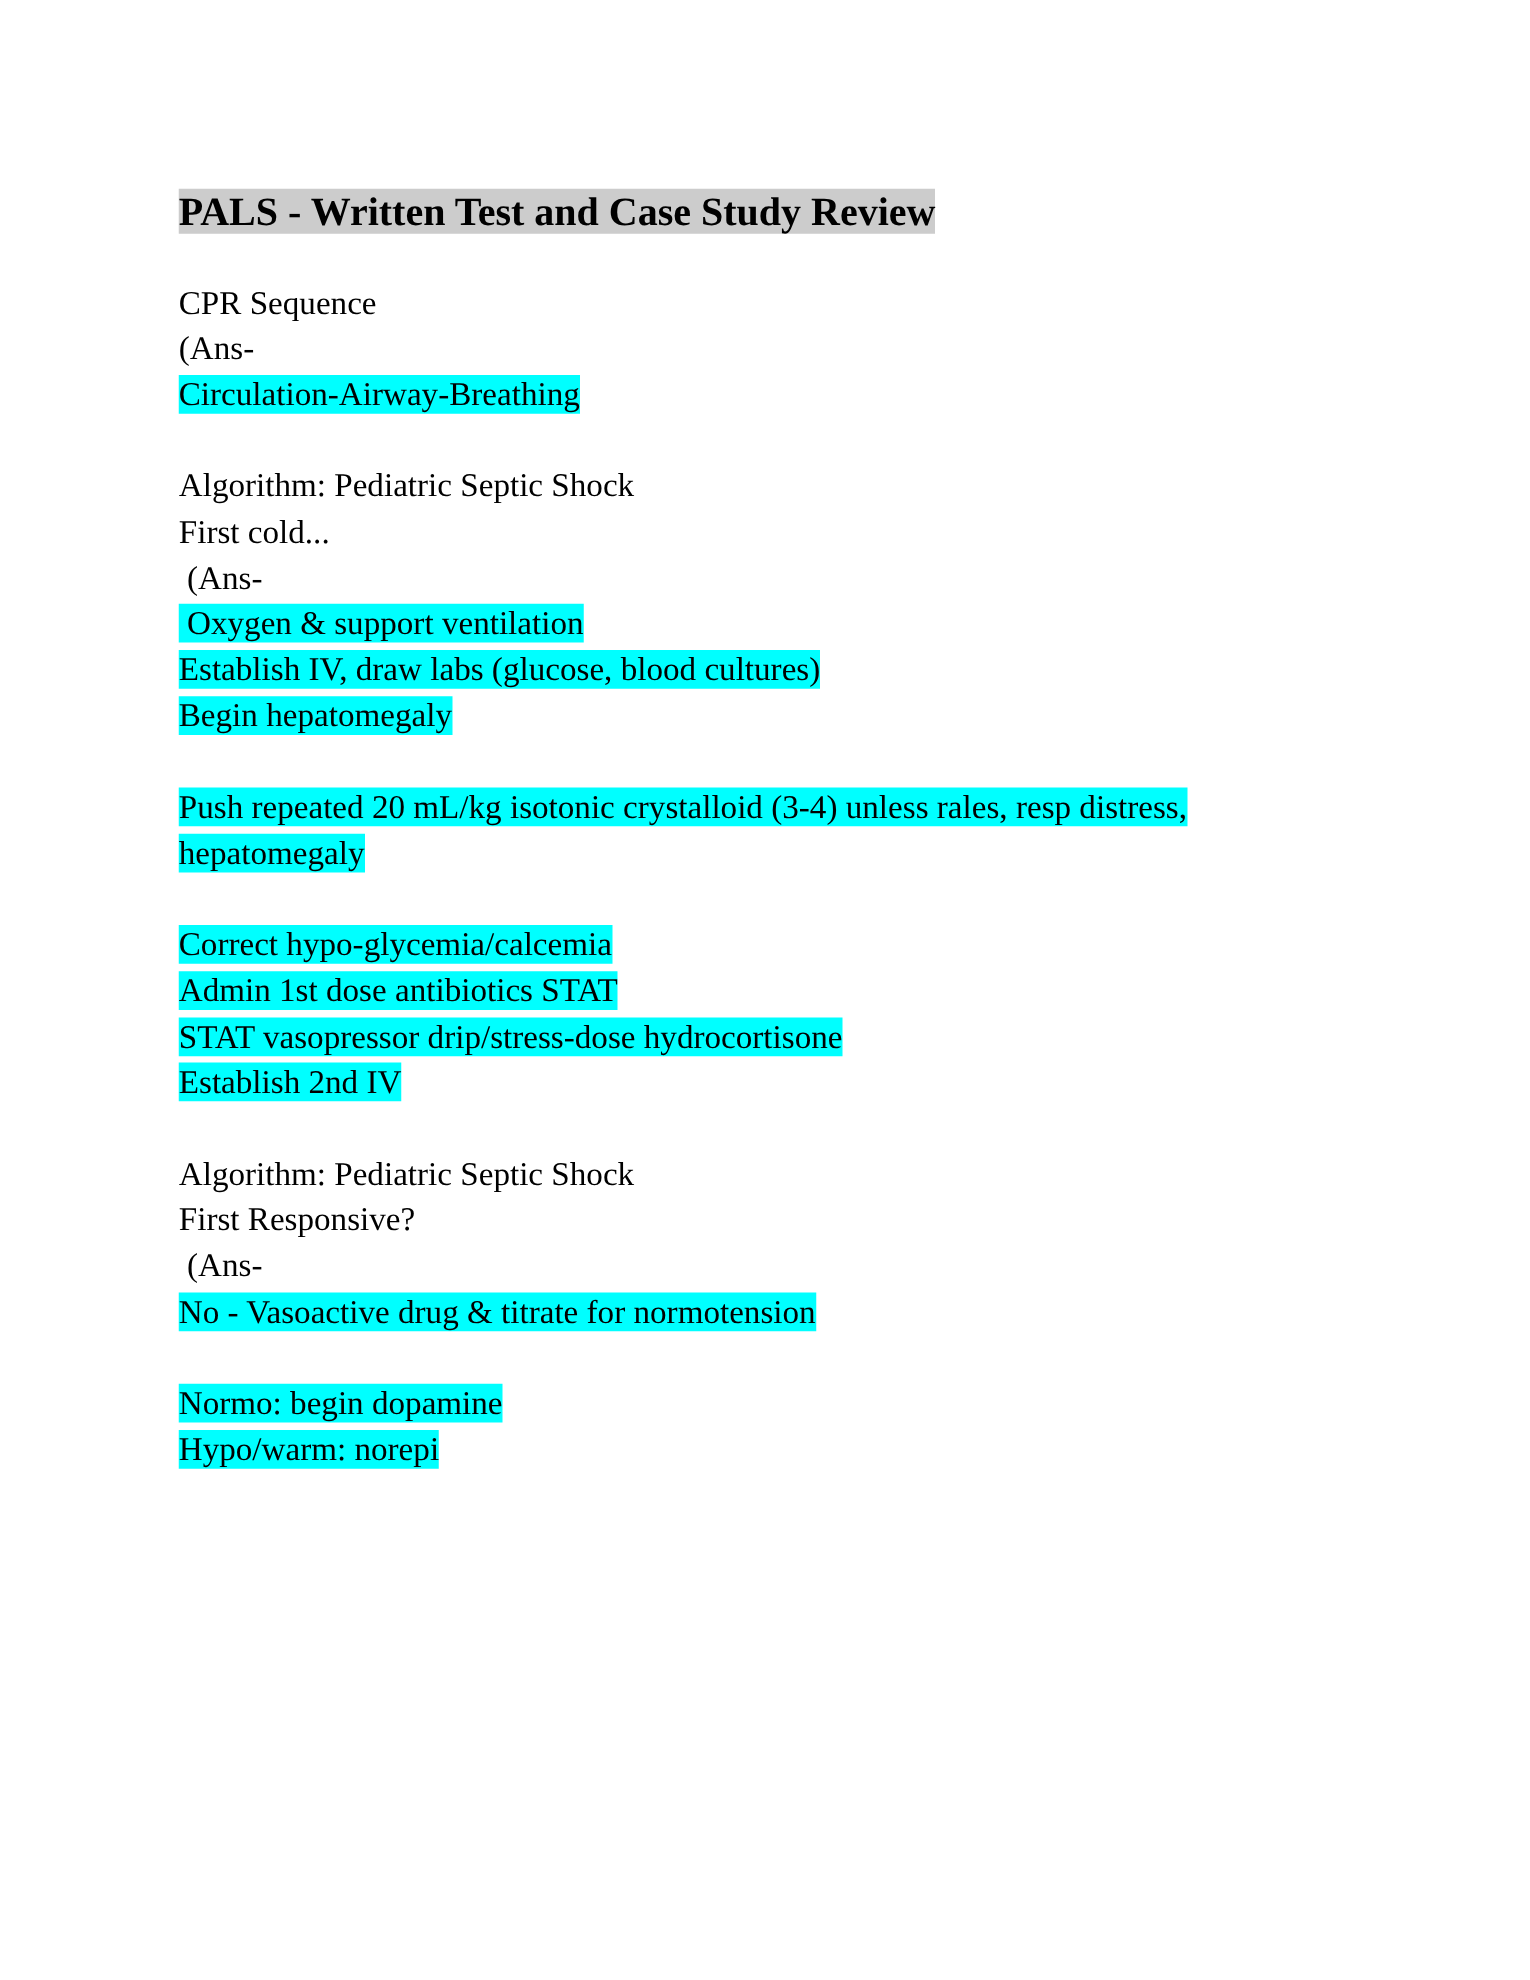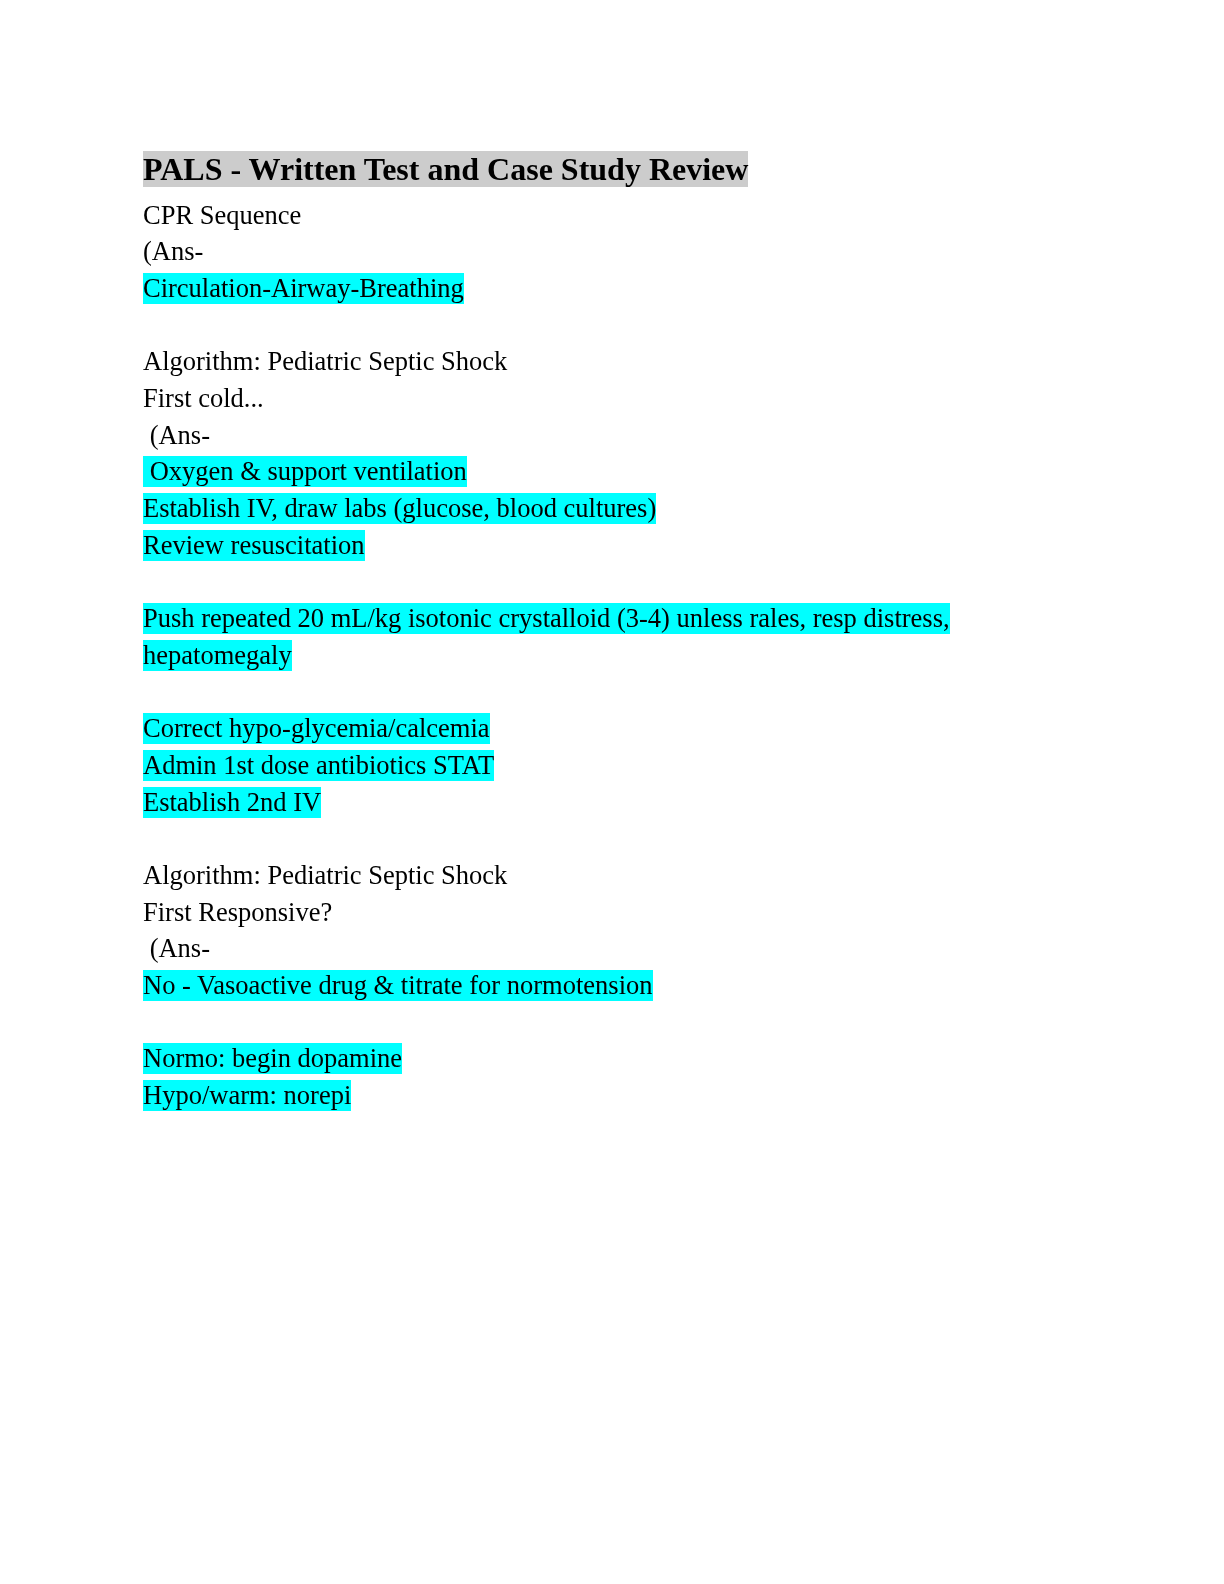--- a/index.html
+++ b/index.html
@@ -6,21 +6,21 @@
     body { width: 1224px; height: 1584px; position: relative; overflow: hidden; }
     .page { position: absolute; left: 143px; top: 142px; width: 940px; font-family: "Liberation Serif", serif; color: #000; }
     .title {
       font-family: "Liberation Serif", serif;
       font-weight: bold;
       font-size: 32px;
       line-height: 54.5px;
       margin: 0;
     }
     .title span { background: #cccccc; }
-    .body { }
+    .body { margin-top: 27px; }
     .line {
       font-size: 26.5px;
       line-height: 36.7px;
       height: 36.7px;
       white-space: pre;
     }
     .line span.hl { background: #00ffff; padding-bottom: 1px; }
     .gap { height: 36.7px; }
   </style>
 </head>
@@ -39,27 +39,28 @@
       <div class="line"><span class="hl">Circulation-Airway-Breathing</span></div>
     </div>
     <div class="gap"></div>
 
     <div>
       <div class="line">Algorithm: Pediatric Septic Shock</div>
       <div class="line">First cold...</div>
       <div class="line"> (Ans-</div>
       <div class="line"><span class="hl"> Oxygen &amp; support ventilation</span></div>
       <div class="line"><span class="hl">Establish IV, draw labs (glucose, blood cultures)</span></div>
-      <div class="line"><span class="hl">Review resuscitation</span></div>
+      <div class="line"><span class="hl">Begin hepatomegaly</span></div>
       <div class="gap"></div>
       <div class="line"><span class="hl">Push repeated 20 mL/kg isotonic crystalloid (3-4) unless rales, resp distress,</span></div>
       <div class="line"><span class="hl">hepatomegaly</span></div>
       <div class="gap"></div>
       <div class="line"><span class="hl">Correct hypo-glycemia/calcemia</span></div>
       <div class="line"><span class="hl">Admin 1st dose antibiotics STAT</span></div>
+      <div class="line"><span class="hl">STAT vasopressor drip/stress-dose hydrocortisone</span></div>
       <div class="line"><span class="hl">Establish 2nd IV</span></div>
     </div>
     <div class="gap"></div>
 
     <div>
       <div class="line">Algorithm: Pediatric Septic Shock</div>
       <div class="line">First Responsive?</div>
       <div class="line"> (Ans-</div>
       <div class="line"><span class="hl">No - Vasoactive drug &amp; titrate for normotension</span></div>
       <div class="gap"></div>

